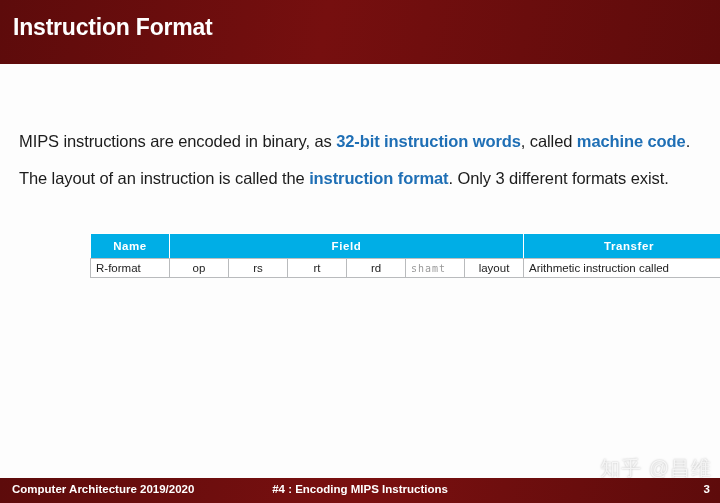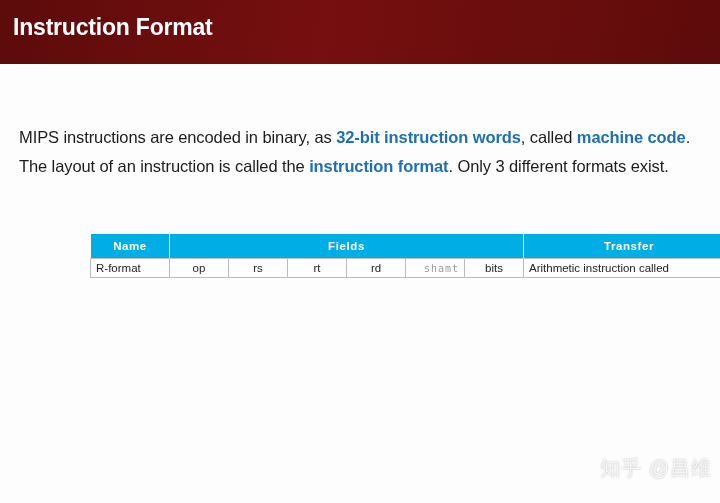--- a/index.html
+++ b/index.html
@@ -29,21 +29,21 @@
     white-space: nowrap;
   }
 
   
   .body-wrap {
     position: absolute; left: 19px; top: 106px;
     width: 680px;
   }
   .para {
     font-size: 16.5px;
-    line-height: 29px;
+    line-height: 37px;
     color: #1c1c1c;
     letter-spacing: -0.1px;
   }
   .hl {
     color: #1f6fb5;
     font-weight: bold;
   }
 
   
   .tbl-wrap {
@@ -74,21 +74,21 @@
     border: 1px solid #b9bbbd;
     height: 18px;
     padding: 0 5px;
     vertical-align: middle;
     background: #ffffff;
   }
   td.name-cell   { text-align: left;  }
   td.field-cell  { text-align: center; }
   td.cmt-cell    { text-align: left;  }
   td.shamt-cell {
-    text-align: right;
+    text-align: left;
     color: #9a9a9a;
     font-family: "DejaVu Sans Mono", monospace;
     font-size: 10px;
     letter-spacing: 1px;
   }
 
   
   col.c-name { width: 79px; }
   col.c-f    { width: 59px; }
   col.c-cmt  { width: 211px; }
@@ -140,39 +140,44 @@
           <col class="c-f">
           <col class="c-f">
         <col class="c-f">
           <col class="c-f">
           <col class="c-f">
         <col class="c-cmt">
       </colgroup>
       <thead>
         <tr>
           <th>Name</th>
-          <th colspan="6">Fields</th>
+          <th colspan="6">Field</th>
           <th>Transfer</th>
         </tr>
       </thead>
       <tbody>
 
 
         <tr>
           <td class="name-cell">R-format</td>
           <td class="field-cell">op</td>
           <td class="field-cell">rs</td>
           <td class="field-cell">rt</td>
           <td class="field-cell">rd</td>
           <td class="shamt-cell">shamt</td>
-          <td class="field-cell">bits</td>
+          <td class="field-cell">layout</td>
           <td class="cmt-cell">Arithmetic instruction called</td>
         </tr>
 
 
       </tbody>
     </table>
   </div>
 
   <div class="watermark">知乎 @昌维</div>
 
+  <div class="footer-band">
+    <div class="f-left">Computer Architecture 2019/2020</div>
+    <div class="f-center">#4 : Encoding MIPS Instructions</div>
+    <div class="f-page">3</div>
+  </div>
 
 </div>
 
 </body></html>

